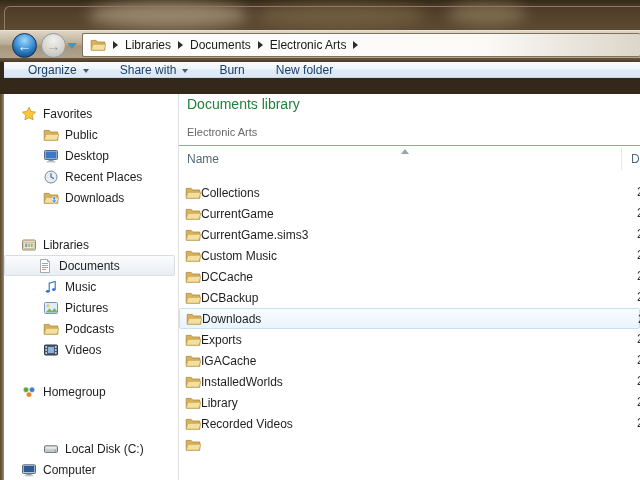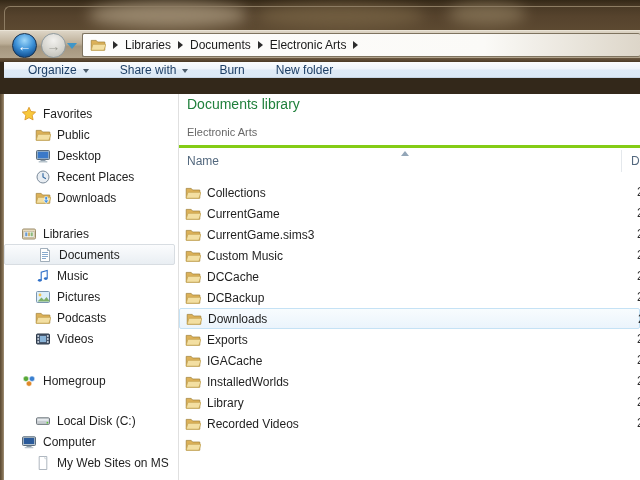--- a/index.html
+++ b/index.html
@@ -91,57 +91,57 @@
 
   
   .leftframe{position:absolute;top:94px;left:0;bottom:0;width:4px;
     background:linear-gradient(90deg,#5a4831,#7d6a4f 60%,#a3937a);}
   .sidebar{position:absolute;top:94px;left:4px;bottom:0;width:174px;background:#fff;
     overflow:hidden;padding-top:9px;box-sizing:border-box;}
   .vdivider{position:absolute;top:94px;left:178px;bottom:0;width:1px;background:#e0e0e0;}
   .main{position:absolute;top:94px;left:179px;right:0;bottom:0;background:#fff;overflow:hidden;}
 
   
-  .nav-section{margin-bottom:15px;}
+  .nav-section{margin-bottom:26px;}
   .nav-section.s-libraries{margin-bottom:21px;}
-  .nav-section.s-homegroup{margin-bottom:19px;}
+  .nav-section.s-homegroup{margin-bottom:36px;}
   .nav-section.s-computer{margin-bottom:0;}
   .nav-row{height:21px;display:flex;align-items:center;gap:6px;cursor:default;
     box-sizing:border-box;white-space:nowrap;}
   .nav-row.hdr{padding-left:17px;}
-  .nav-row.itm{padding-left:31px;}
+  .nav-row.itm{padding-left:39px;}
   .nav-row.sel{
     background:linear-gradient(180deg,#fbfcfd,#e9eef3);
     border:1px solid #d8dde2;border-radius:2px;margin-right:3px;
     padding-left:32px;
   }
   .icon{width:16px;height:16px;flex:0 0 16px;display:inline-block;line-height:0;}
   .icon svg{display:block;}
 
   
   .lib-title{position:absolute;left:8px;top:2px;font-size:14px;color:#20803c;
     font-weight:400;letter-spacing:0;}
   .lib-sub{position:absolute;left:8px;top:32px;font-size:11px;color:#686868;}
 
   
-  .colheader{position:absolute;left:0;right:0;top:51px;height:26px;border-top:3px solid #84cc16;}
+  .colheader{position:absolute;left:0;right:0;top:51px;height:26px;border-top:1px solid #84cc16;}
   .col-label{position:absolute;top:6px;color:#53687e;}
   .col-name{left:8px;}
   .col-2{left:452px;white-space:nowrap;}
   .sort-arrow{
     position:absolute;left:222px;top:3px;width:0;height:0;
     border-left:4px solid transparent;border-right:4px solid transparent;
     border-bottom:5px solid #93a6b8;
   }
   .col-sep{position:absolute;left:442px;top:2px;bottom:2px;width:1px;background:#e4e8ec;}
 
   
   .filelist{position:absolute;left:0;right:0;top:88px;}
   .file-row{
-    height:21px;display:flex;align-items:center;gap:6px;padding-left:6px;
+    height:21px;display:flex;align-items:center;padding-left:6px;
     box-sizing:border-box;position:relative;cursor:default;white-space:nowrap;
   }
   .file-row.hl{
     background:linear-gradient(180deg,#f8fcfe,#ebf4fc);
     border:1px solid #c5e2f5;border-radius:2px;
   }
   .date-frag{position:absolute;left:458px;top:3px;width:4px;overflow:hidden;color:#2a2a2a;}
 </style>
 </head>
 <body>

